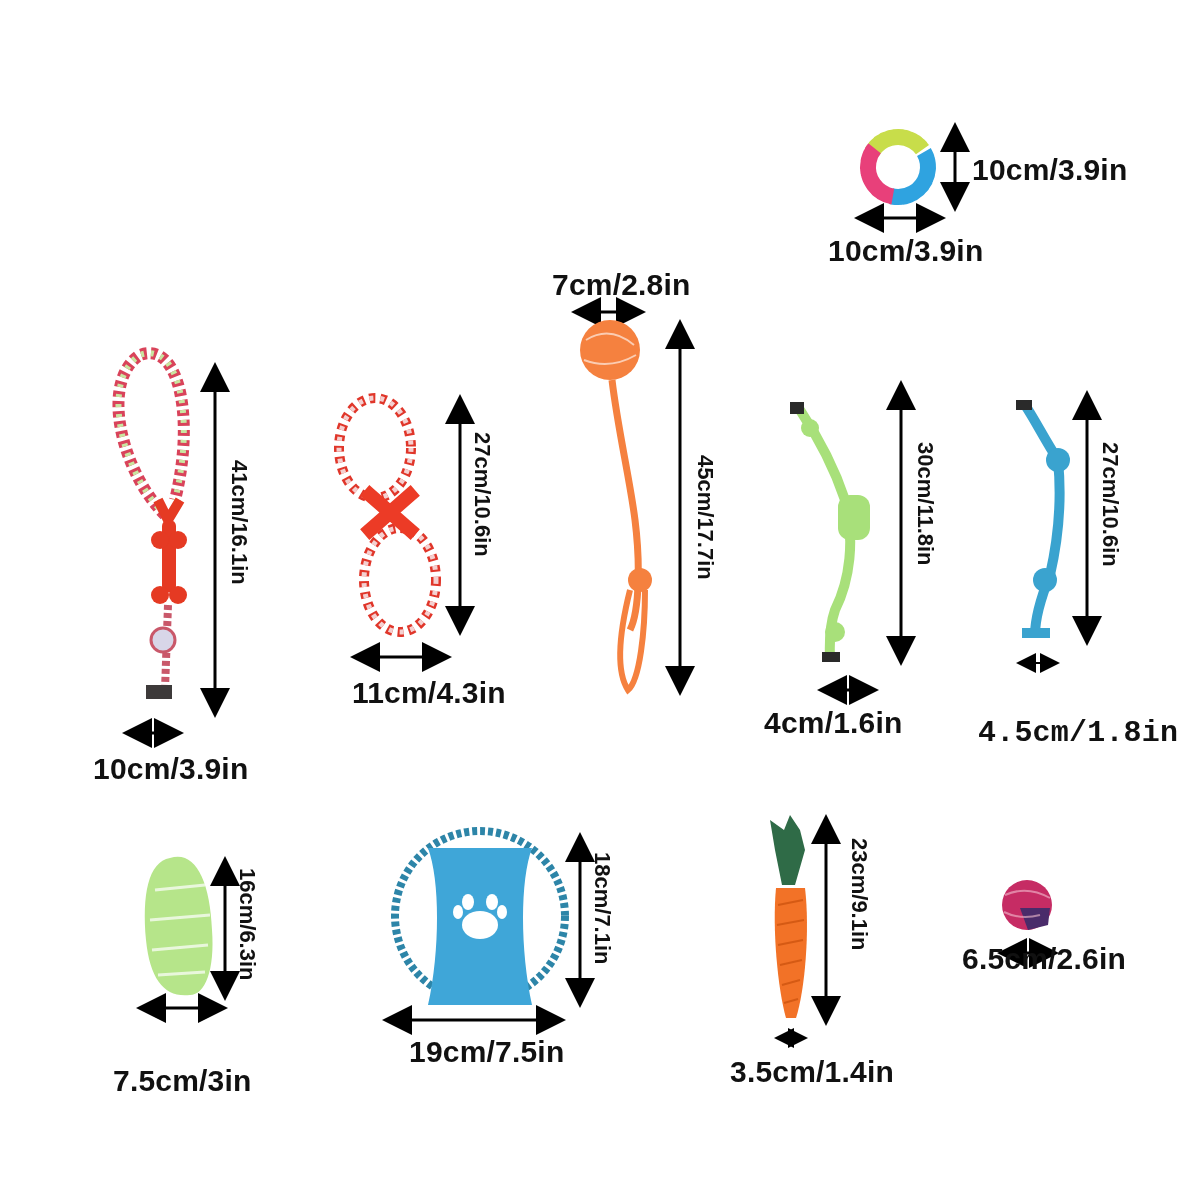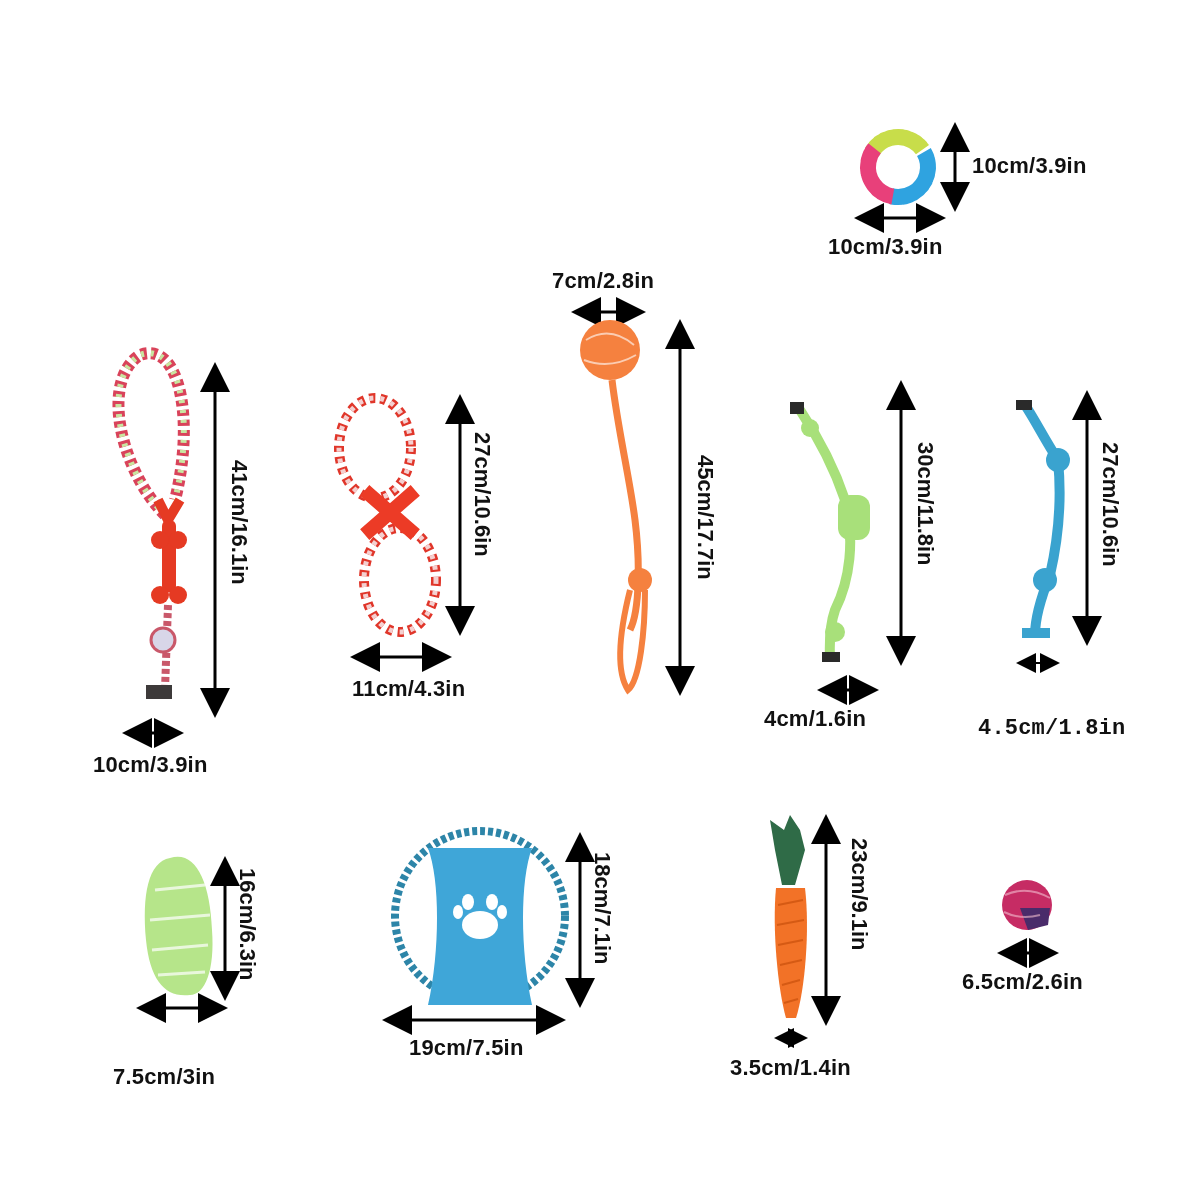--- a/index.html
+++ b/index.html
@@ -1,17 +1,17 @@
 <!DOCTYPE html>
 <html><head>
 <meta charset="utf-8">
 <style>
   html, body { margin:0; padding:0; background:#ffffff; }
   body { width:1200px; height:1200px; position:relative; overflow:hidden; font-family:"Liberation Sans", sans-serif; color:#111; }
-  .lbl { position:absolute; font-weight:bold; font-size:22px; color:#111; white-space:nowrap; letter-spacing:0.2px; }
+  .lbl { position:absolute; font-weight:bold; font-size:30px; color:#111; white-space:nowrap; letter-spacing:0.2px; }
   .vlbl { position:absolute; font-weight:bold; font-size:22px; color:#111; white-space:nowrap; transform-origin:left top; transform:rotate(90deg); }
   svg { position:absolute; overflow:visible; }
 </style>
 </head>
 <body>
 
 <svg width="1200" height="1200">
   <defs>
     <marker id="ah" markerWidth="10" markerHeight="10" refX="8" refY="5" orient="auto-start-reverse" markerUnits="strokeWidth">
       <path d="M0,0 L10,5 L0,10 z" fill="#000"></path>
@@ -139,13 +139,13 @@
   <path d="M778,905 L803,900 M777,925 L804,920 M778,945 L803,940 M780,965 L802,960 M782,985 L800,980 M784,1003 L798,999" stroke="#d55a14" stroke-width="2"></path>
 </svg>
 <div class="vlbl" style="left:872px;top:838px;">23cm/9.1in</div>
 <div class="lbl" style="left:730px;top:1055px;">3.5cm/1.4in</div>
 
 <svg width="1200" height="1200">
   <circle cx="1027" cy="905" r="25" fill="#c62c64"></circle>
   <path d="M1020,908 L1050,908 L1048,925 L1028,930 z" fill="#4a2b6a"></path>
   <path d="M1005,895 Q1027,885 1050,898 M1004,912 Q1020,920 1040,915" stroke="#f4c0d0" stroke-width="2" fill="none" opacity="0.6"></path>
 </svg>
-<div class="lbl" style="left:962px;top:969px;">6.5cm/2.6in</div>
+<div class="lbl" style="left:962px;top:942px;">6.5cm/2.6in</div>
 
 </body></html>

